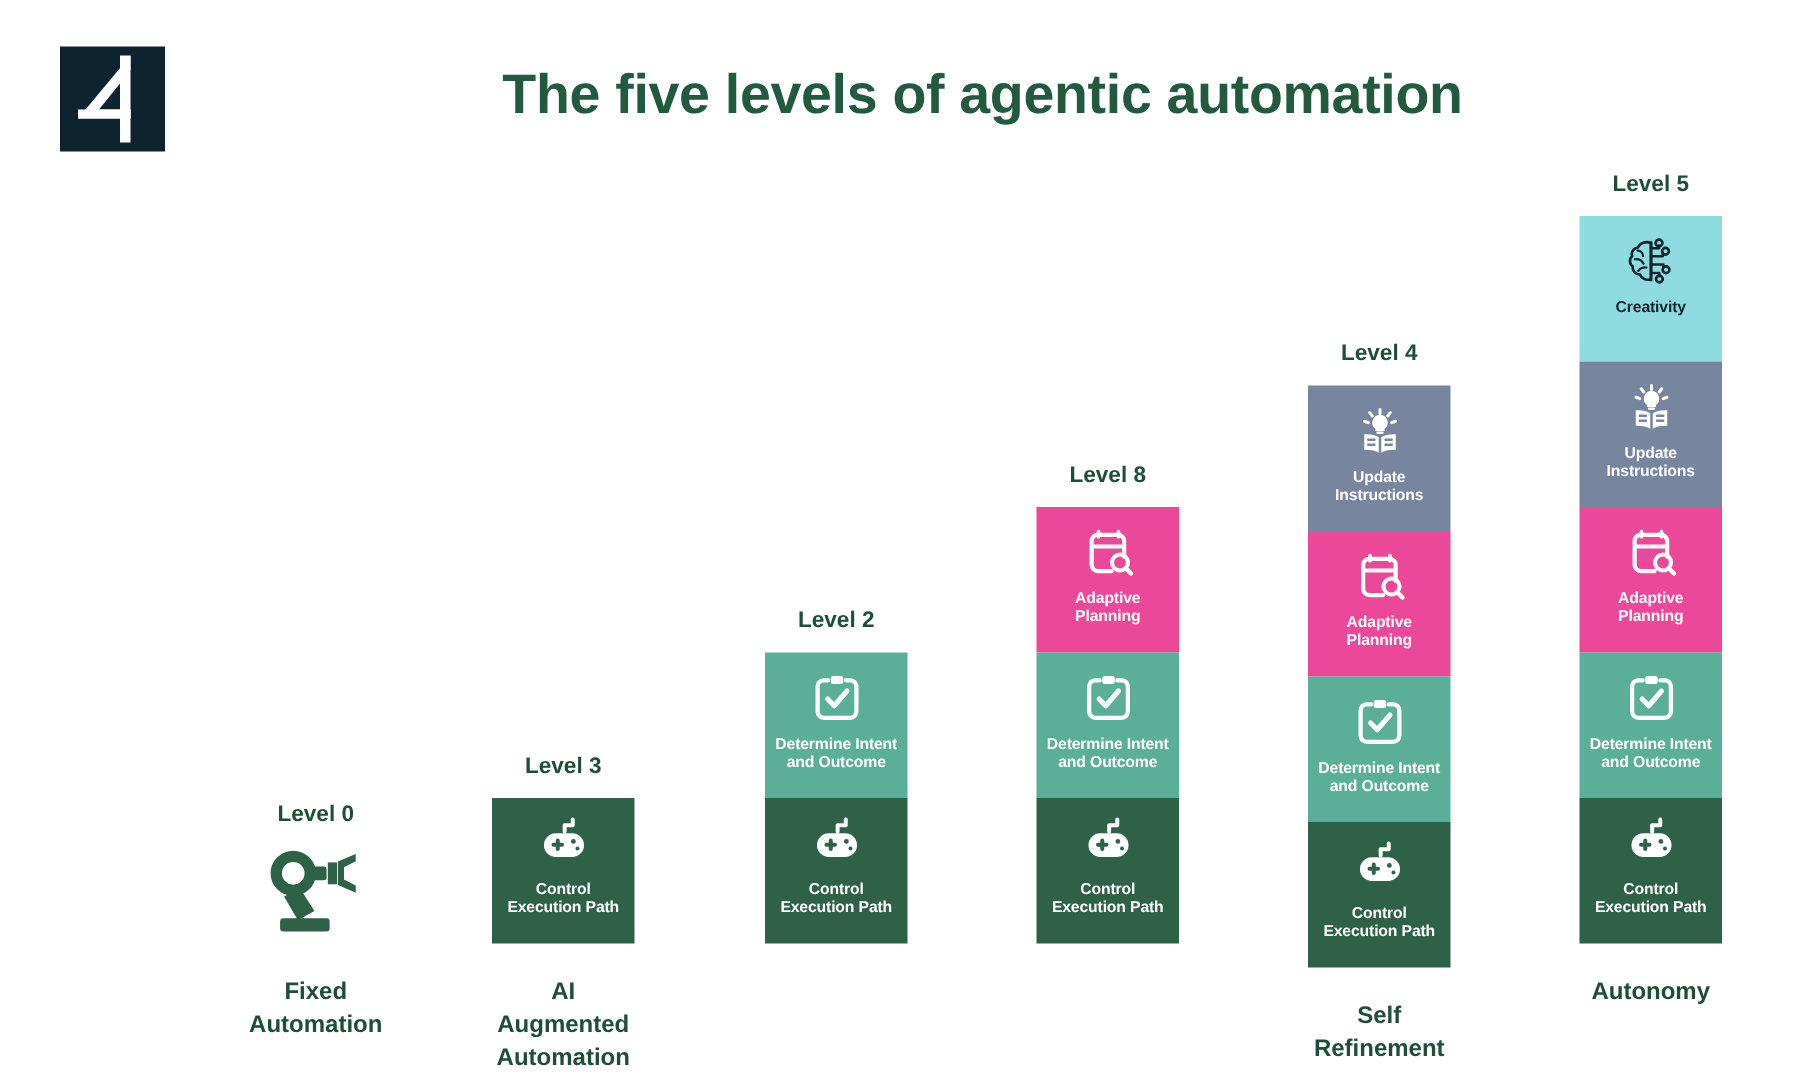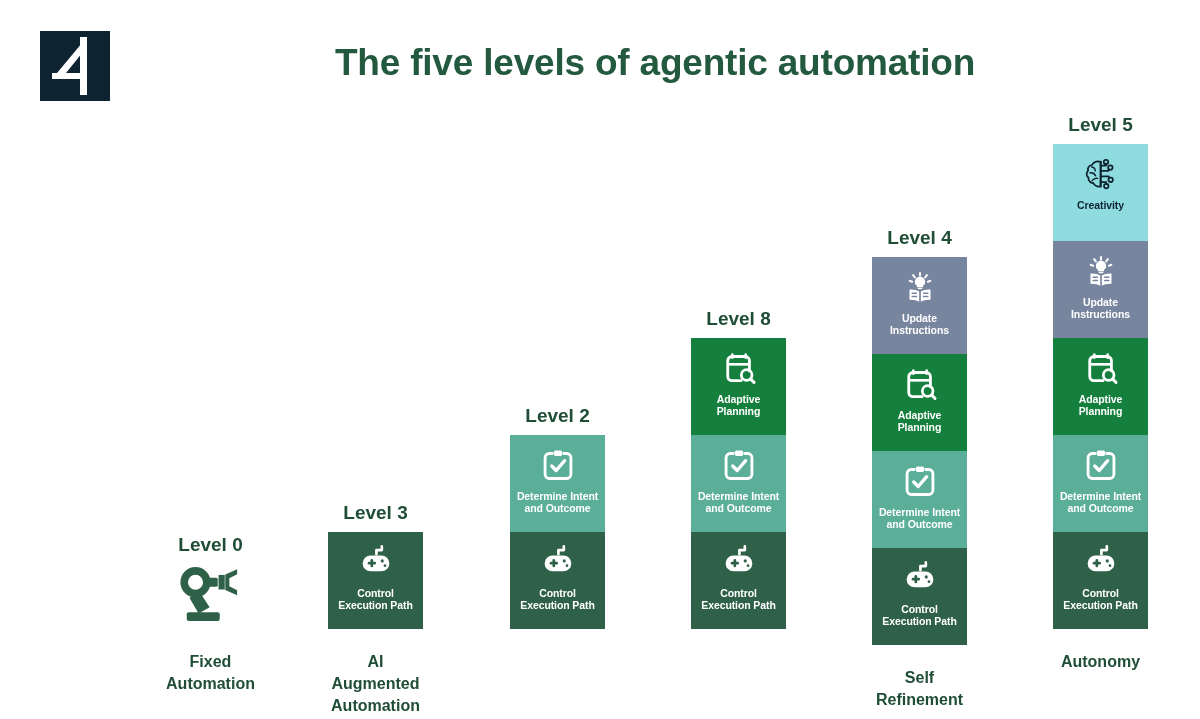--- a/index.html
+++ b/index.html
@@ -32,21 +32,21 @@
     letter-spacing: -0.2px;
     white-space: nowrap;
   }
 
   
   .column { position: absolute; }
 
   .level-label {
     position: absolute;
     left: 50%; transform: translateX(-50%);
-    font-size: 19px;
+    font-size: 15px;
     font-weight: bold;
     color: #1F4D36;
     white-space: nowrap;
   }
 
   .stack {
     position: absolute;
     left: 0; top: 0;
     width: 119px;
   }
@@ -73,21 +73,21 @@
     line-height: 12.2px;
     text-align: center;
     color: #ffffff;
     width: 95px;
     letter-spacing: -0.1px;
   }
 
   .band.creativity  { background: #8FDCE0; }
   .band.creativity .band-label { color: #0D2430; }
   .band.update      { background: #78859E; }
-  .band.adaptive    { background: #15803d; }
+  .band.adaptive    { background: #ec4899; }
   .band.determine   { background: #5BAE98; }
   .band.control     { background: #2F6148; }
 
   .caption {
     position: absolute;
     left: 50%; transform: translateX(-50%);
     top: 651px;
     width: 190px;
     text-align: center;
     font-size: 16px;

